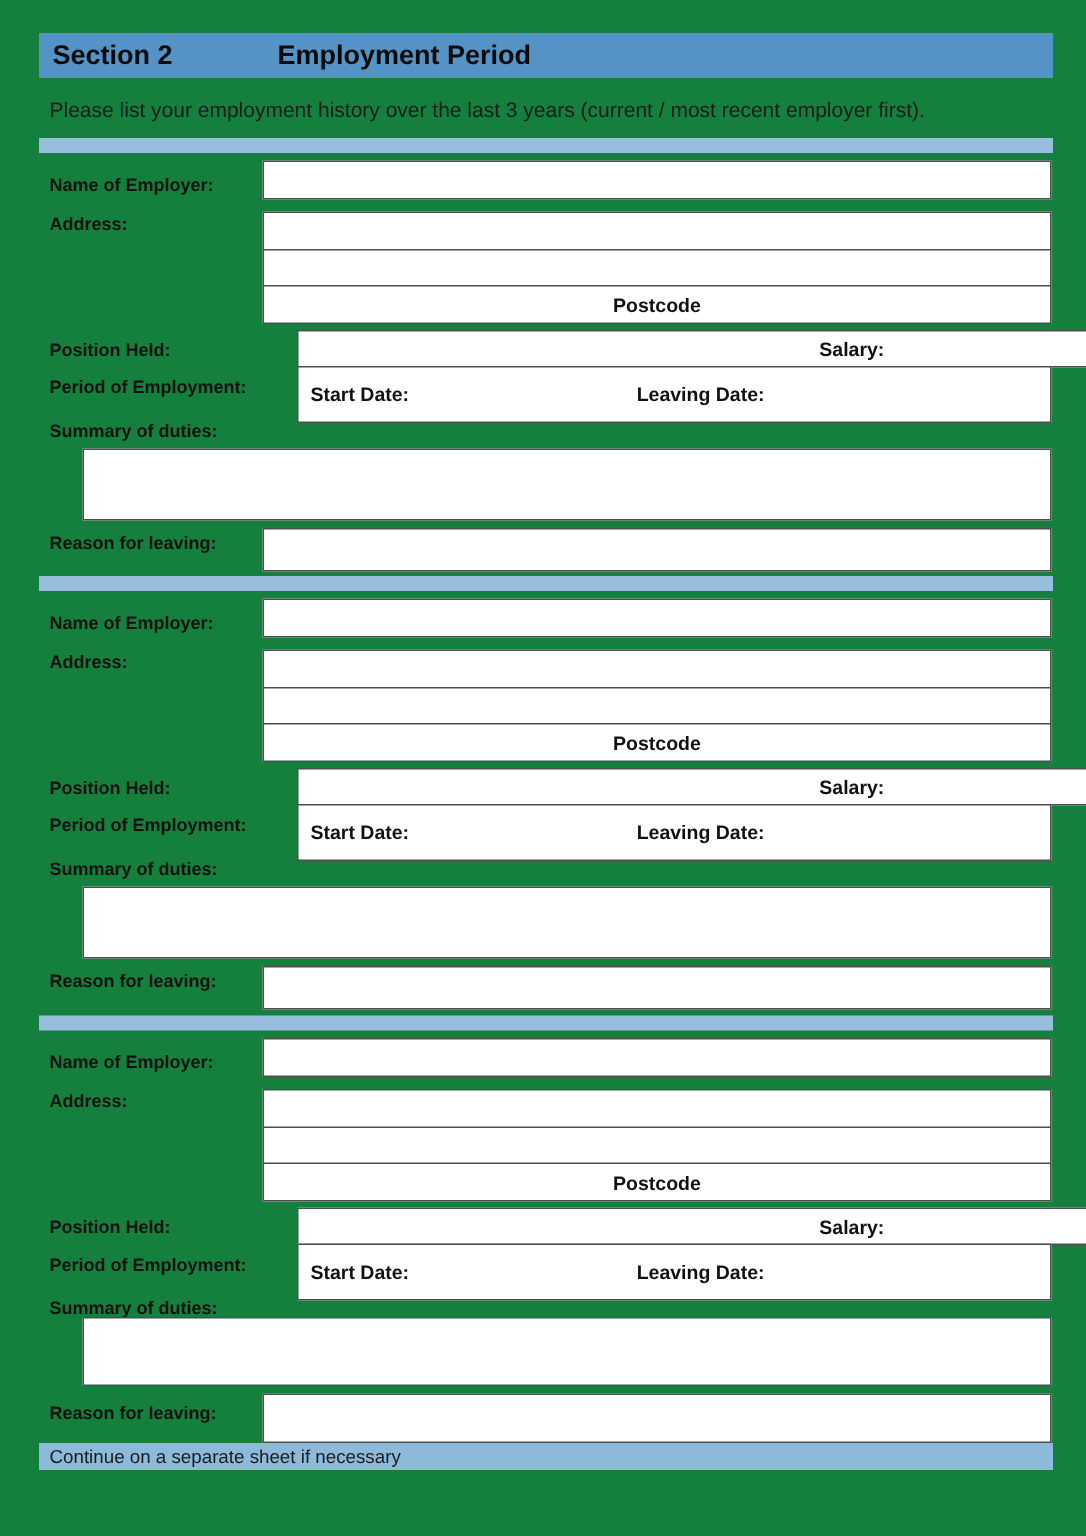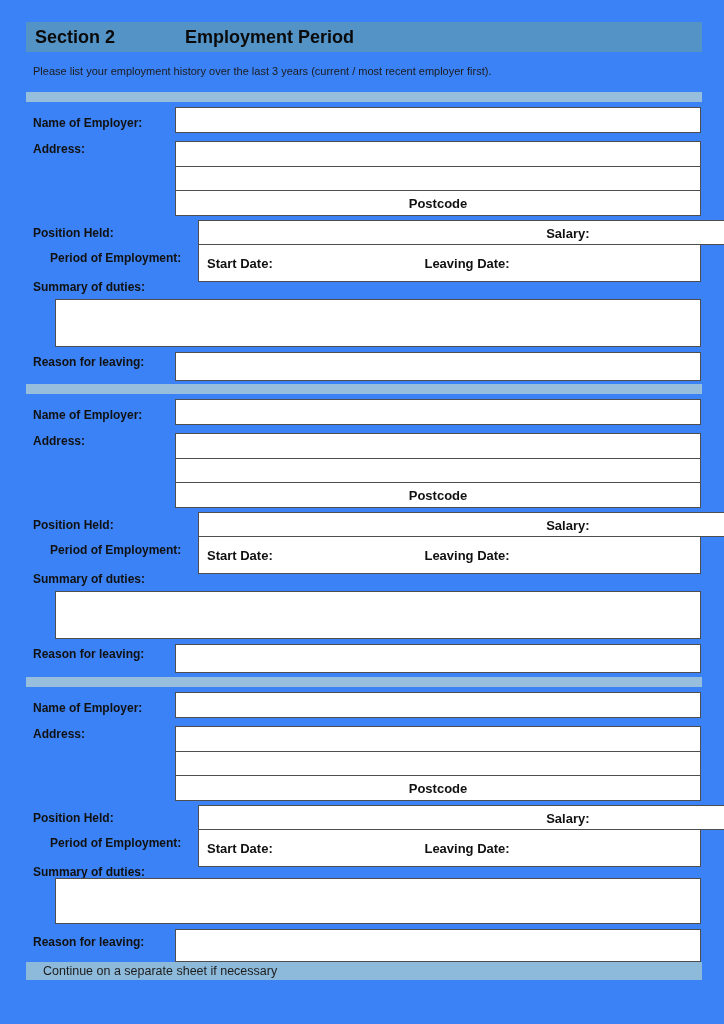--- a/index.html
+++ b/index.html
@@ -1,21 +1,21 @@
 <!DOCTYPE html>
 <html><head>
 <meta charset="utf-8">
 <style>
   * { margin: 0; padding: 0; box-sizing: border-box; }
   html, body { background: #ffffff; }
   .page {
     position: relative;
     width: 724px;
     height: 1024px;
-    background: #3b82f6;
+    background: #15803d;
     font-family: "Liberation Sans", sans-serif;
     color: #111;
     overflow: hidden;
   }
 
   
   .header-bar {
     position: absolute;
     left: 26px; top: 22px;
     width: 676px; height: 30px;
@@ -29,21 +29,21 @@
   }
   .section-title {
     position: absolute; left: 159px; top: 50%;
     transform: translateY(-50%);
     font-size: 18px; font-weight: bold; color: #0a0a0a;
     white-space: nowrap;
   }
 
   .intro {
     position: absolute; left: 33px; top: 65px;
-    font-size: 11px; color: #1c1c1c;
+    font-size: 14px; color: #1c1c1c;
     white-space: nowrap;
   }
 
   .sep {
     position: absolute; left: 26px;
     width: 676px; height: 10px;
     background: #97bfdd;
   }
 
   
@@ -69,41 +69,41 @@
   .addr-row   { flex: 1 1 0; position: relative; }
   .addr-row + .addr-row { border-top: 1px solid #4e4e4e; }
   .addr-postcode { display: flex; align-items: center; justify-content: center; }
   .inline-lbl {
     font-size: 13px; font-weight: bold; color: #111;
     white-space: nowrap;
   }
   .pos-lbl    { left: 33px; top: 124px; }
   .pos-box    { left: 198px; top: 118px; width: 562px; height: 25px; }
   .salary-lbl { position: absolute; left: 62%; top: 50%; transform: translateY(-50%); }
-  .period-lbl { left: 50px; top: 149px; }
+  .period-lbl { left: 33px; top: 149px; }
   .period-box { left: 198px; top: 142px; width: 503px; height: 38px; }
   .start-lbl  { position: absolute; left: 8px;  top: 50%; transform: translateY(-50%); }
   .leave-lbl  { position: absolute; left: 45%; top: 50%; transform: translateY(-50%); }
   .summary-lbl{ left: 33px; top: 178px; }
   .summary-box{ left: 55px; top: 197px; width: 646px; height: 48px; }
   .reason-lbl { left: 33px; top: 253px; }
   .reason-box { left: 175px; top: 250px; width: 526px; height: 29px; }
 
   
   .block--compact .summary-box { top: 191px; height: 46px; }
   .block--compact .reason-lbl  { top: 248px; }
   .block--compact .reason-box  { top: 242px; height: 33px; }
 
   
   .footer-bar {
     position: absolute; left: 26px; top: 962px;
     width: 676px; height: 18px;
     background: #8db9da;
     display: flex; align-items: center;
-    padding-left: 17px;
+    padding-left: 7px;
   }
   .footer-text { font-size: 12.5px; color: #1c1c1c; white-space: nowrap; }
 </style>
 </head>
 <body>
 
 <div class="page">
 
   <div class="header-bar">
     <span class="section-no">Section 2</span>

